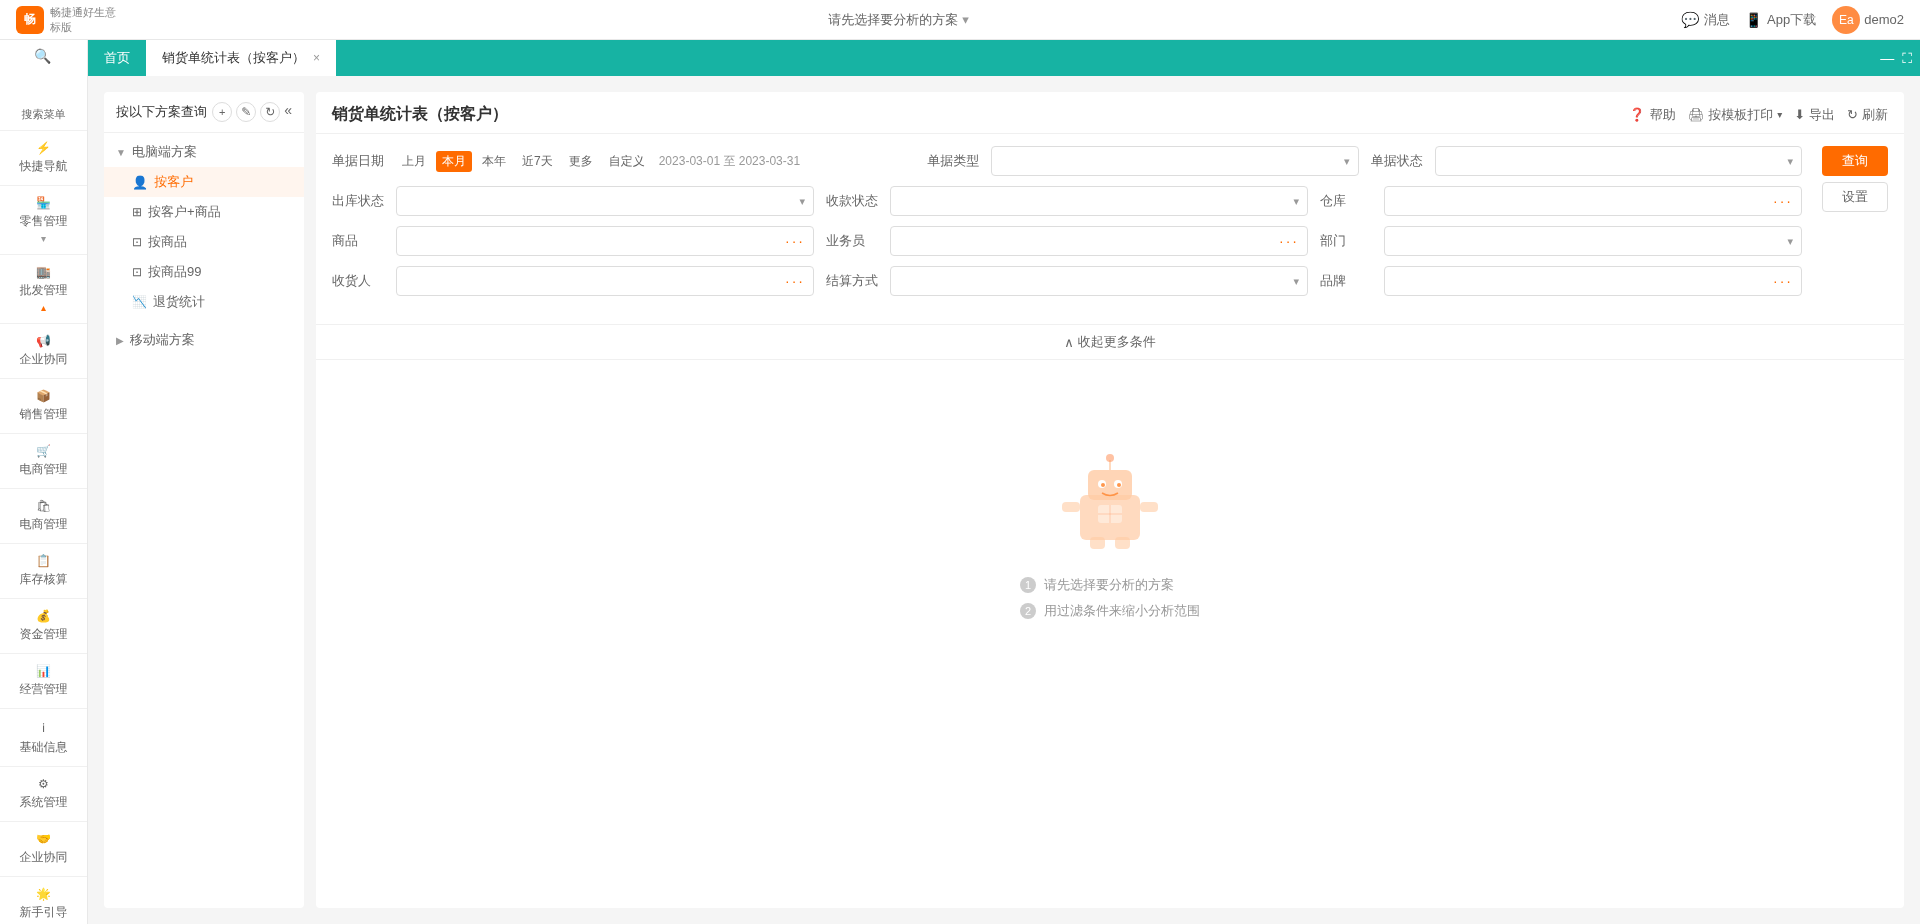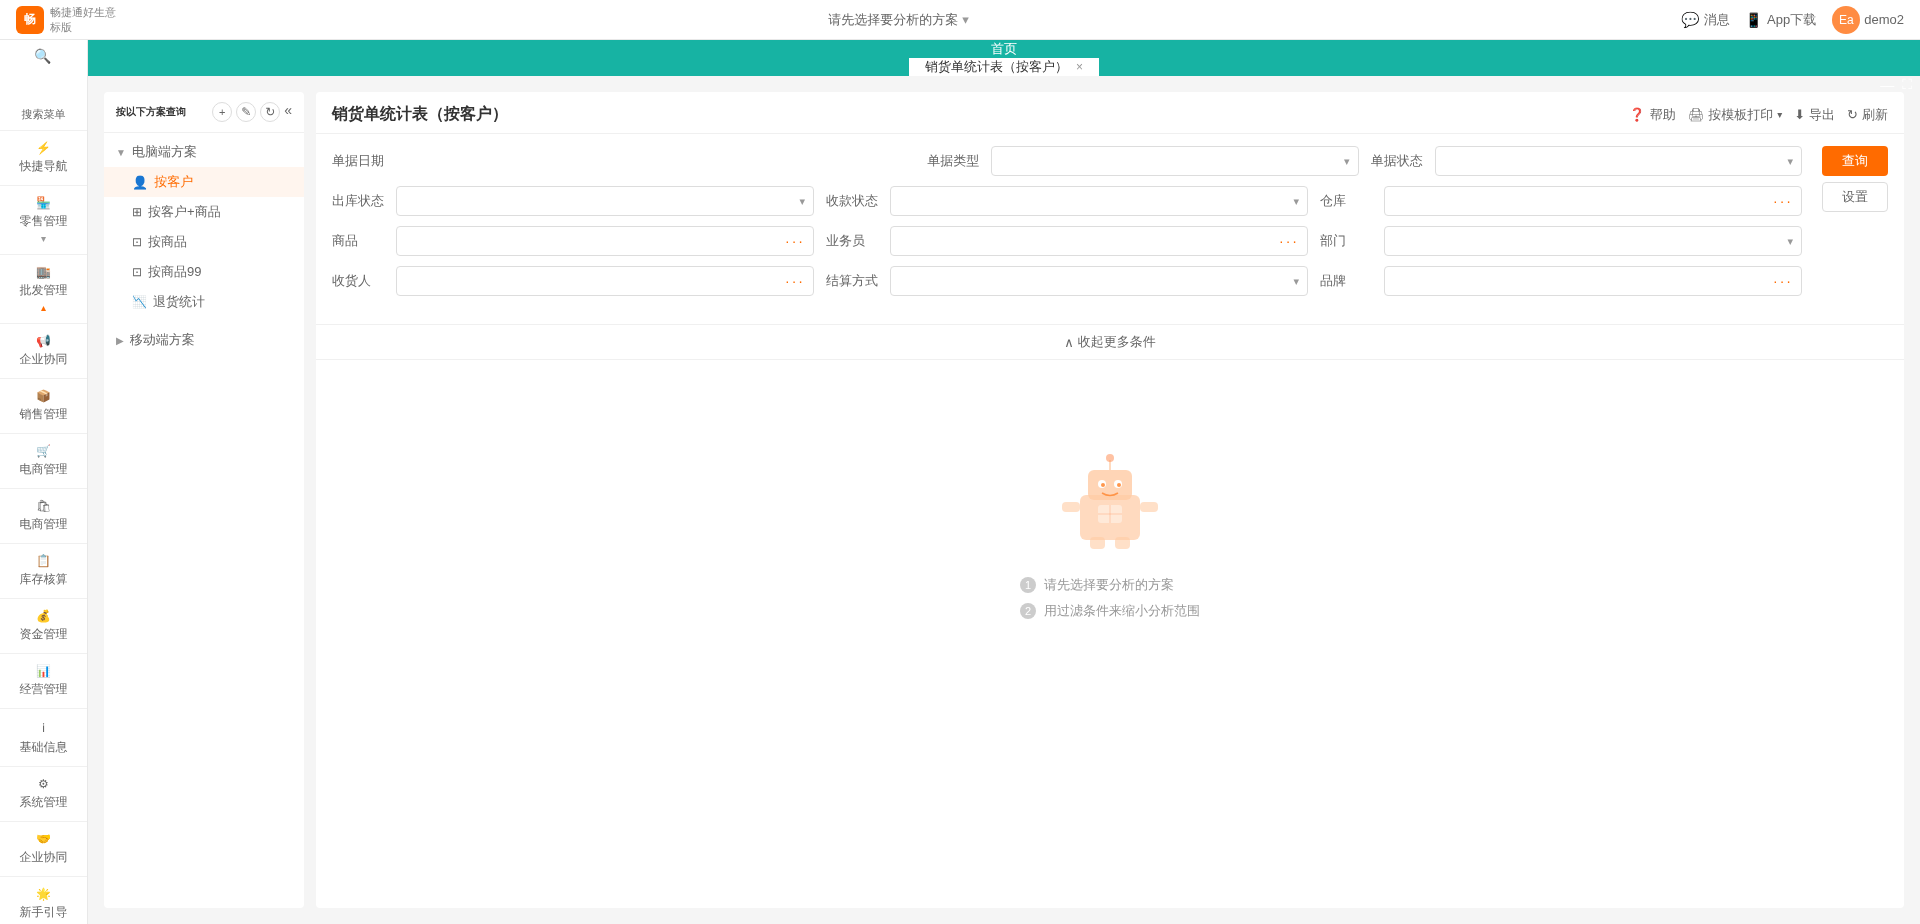--- a/index.html
+++ b/index.html
@@ -110,21 +110,20 @@
     .tab-bar {
       height: 36px;
       background: #17b3a3;
       display: flex;
       align-items: center;
       position: fixed;
       top: 40px;
       left: 88px;
       right: 0;
       z-index: 80;
-      flex-direction: column;
     }
     .tab-home {
       padding: 0 16px;
       height: 100%;
       display: flex;
       align-items: center;
       color: white;
       cursor: pointer;
       font-size: 13px;
     }
@@ -176,23 +175,23 @@
       flex-shrink: 0;
     }
     .scheme-header {
       padding: 10px 12px;
       display: flex;
       align-items: center;
       justify-content: space-between;
       border-bottom: 1px solid #f0f0f0;
     }
     .scheme-title {
-      font-size: 10px;
+      font-size: 13px;
       color: #333;
-      font-weight: 700;
+      font-weight: 400;
     }
     .scheme-actions {
       display: flex;
       gap: 4px;
     }
     .scheme-btn {
       width: 20px;
       height: 20px;
       border-radius: 50%;
       border: 1px solid #ddd;
@@ -640,20 +639,31 @@
     </div>
 
     <div class="filter-area">
       <div style="display:flex; gap:12px; align-items:flex-start;">
         <div style="flex:1;">
 
           <div class="filter-row">
 
             <div class="filter-item">
               <span class="filter-label">单据日期</span>
+              <div class="date-filter">
+                <div class="date-quick-btns">
+                  <button class="date-quick-btn">上月</button>
+                  <button class="date-quick-btn active">本月</button>
+                  <button class="date-quick-btn">本年</button>
+                  <button class="date-quick-btn">近7天</button>
+                  <button class="date-quick-btn">更多</button>
+                  <button class="date-quick-btn">自定义</button>
+                </div>
+                <span class="date-range-text">2023-03-01 至 2023-03-31</span>
+              </div>
             </div>
 
             <div class="filter-item" style="flex:0.8;margin-left:44px;">
               <span class="filter-label">单据类型</span>
               <div class="filter-control">
                 <span></span>
                 <span class="arrow">▾</span>
               </div>
             </div>
 

